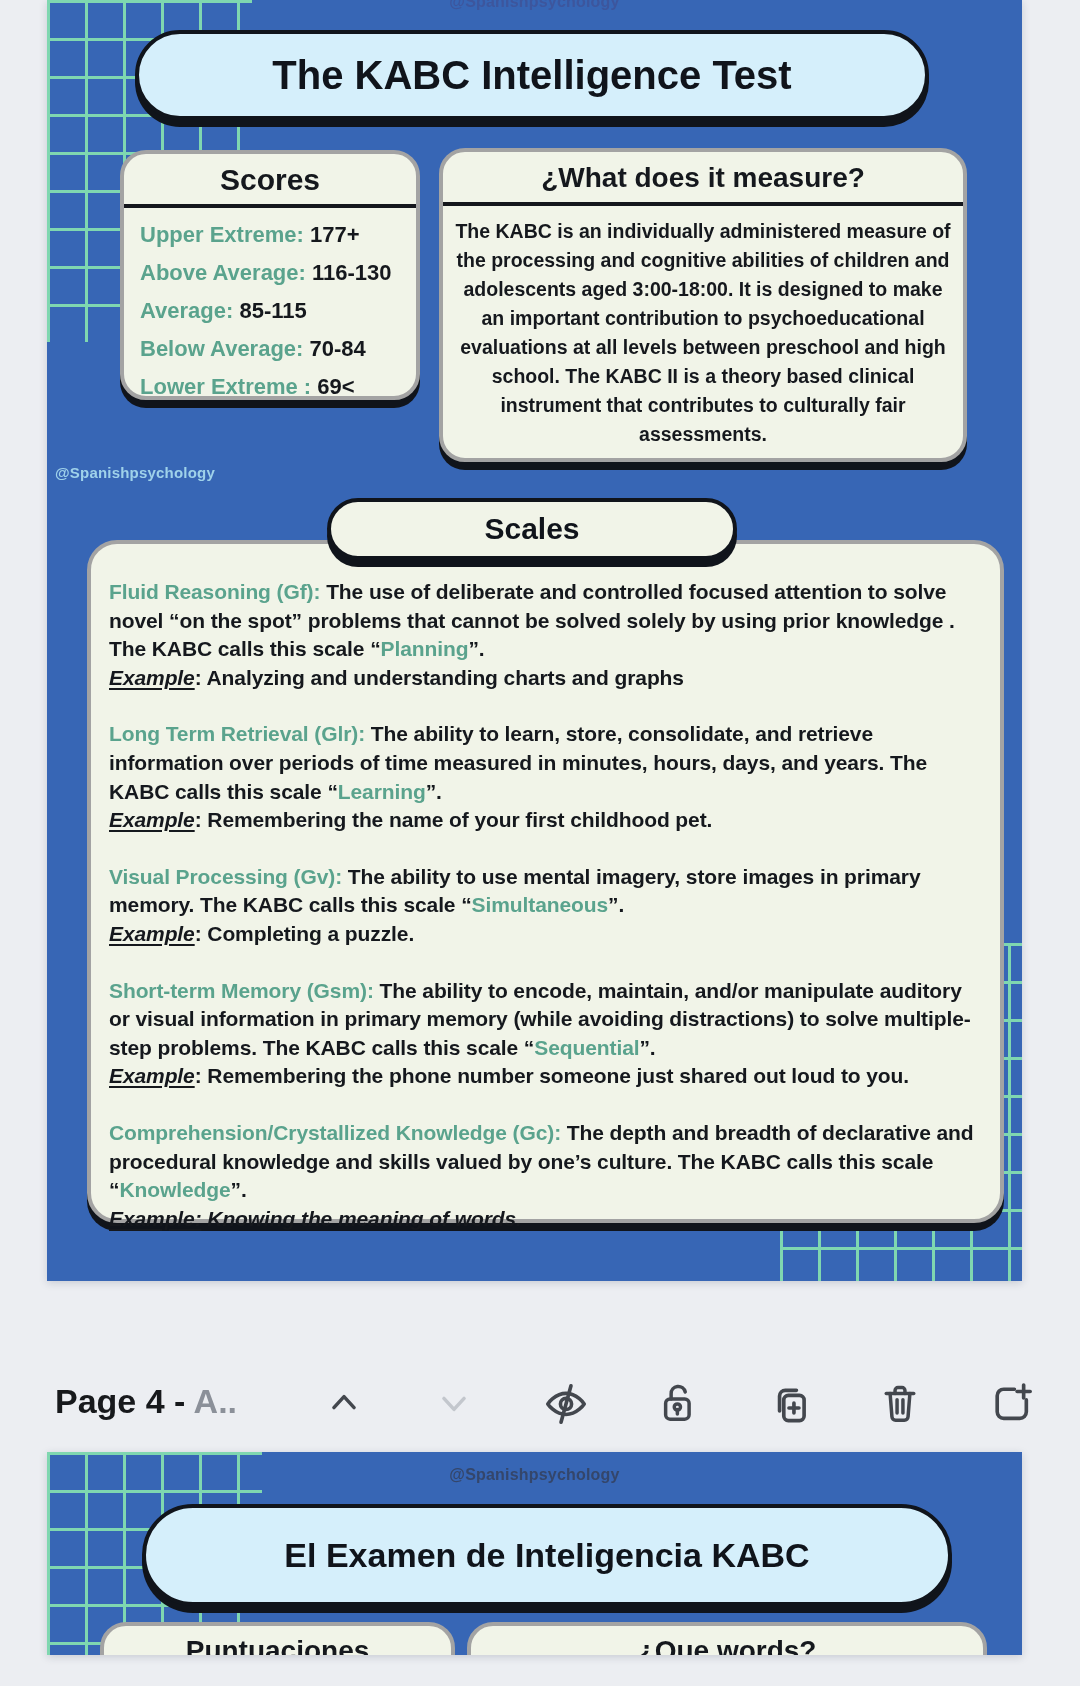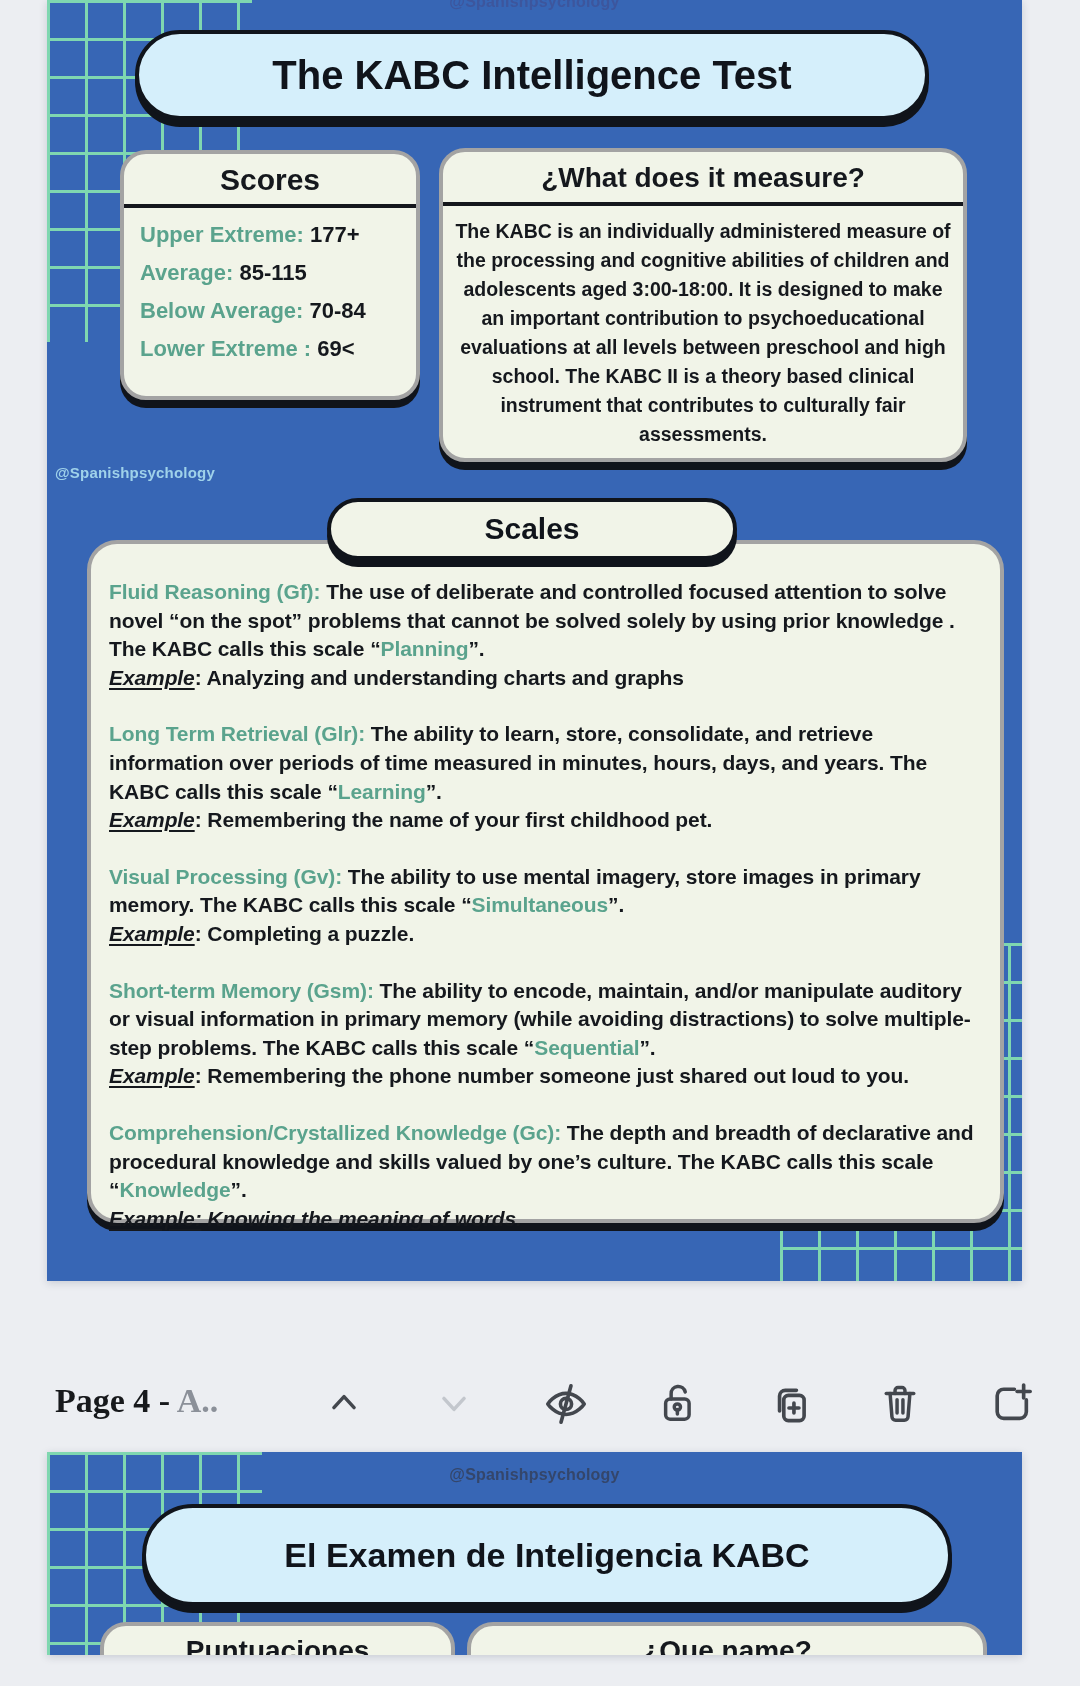--- a/index.html
+++ b/index.html
@@ -49,21 +49,20 @@
   }
   #scales-box{padding:34px 18px 0 18px;box-sizing:border-box;}
   .sec{font-weight:700;font-size:21px;line-height:28.6px;color:#15181d;margin-bottom:28px;letter-spacing:-.1px;}
   .sec:last-child{margin-bottom:0;}
   .ex-label{font-style:italic;text-decoration:underline;text-decoration-thickness:2px;text-underline-offset:3px;}
   .ex-italic{font-style:italic;}
   
   #page-label{
     position:absolute;left:55px;top:1382px;font-size:34px;font-weight:700;color:#17191c;
     white-space:nowrap;
-    font-family:Liberation Serif, serif;
   }
   #page-label .trunc{color:#8b9099;}
   #toolbar-icons{
     position:absolute;left:322px;top:1378px;width:712px;height:50px;
     display:flex;justify-content:space-between;align-items:center;
   }
   .icon-btn{display:flex;align-items:center;justify-content:center;background:none;border:none;padding:0;}
   .icon-btn svg{display:block;}
   .stk{fill:none;stroke:#43474e;stroke-width:1.9;stroke-linecap:round;stroke-linejoin:round;}
   .stk-light{fill:none;stroke:#c3c7cd;stroke-width:1.9;stroke-linecap:round;stroke-linejoin:round;}
@@ -79,20 +78,21 @@
 
   <div class="pill" style="left:88px;top:30px;width:786px;height:82px;border-radius:47px;font-size:40px;">
     <span>The KABC Intelligence Test</span>
   </div>
 
   <div class="cardbox" style="left:73px;top:150px;width:292px;height:242px;">
     <div class="box-title" style="font-size:30px;padding:9px 0 7px;">Scores</div>
     <div class="box-divider"></div>
     <div style="padding:8px 0 0 16px;">
       <div class="score-row"><span class="teal">Upper Extreme:</span> <span class="val">177+</span></div>
+      <div class="score-row"><span class="teal">Above Average:</span> <span class="val">116-130</span></div>
       <div class="score-row"><span class="teal">Average:</span> <span class="val">85-115</span></div>
       <div class="score-row"><span class="teal">Below Average:</span> <span class="val">70-84</span></div>
       <div class="score-row"><span class="teal">Lower Extreme :</span> <span class="val">69&lt;</span></div>
     </div>
   </div>
 
   <div class="cardbox" style="left:392px;top:148px;width:520px;height:306px;">
     <div class="box-title" style="font-size:28px;padding:10px 0 8px;">¿What does it measure?</div>
     <div class="box-divider"></div>
     <div class="measure-body">The KABC is an individually administered measure of the processing and cognitive abilities of children and adolescents aged 3:00-18:00. It is designed to make an important contribution to psychoeducational evaluations at all levels between preschool and high school. The KABC II is a theory based clinical instrument that contributes to culturally fair assessments.</div>
@@ -190,15 +190,15 @@
   <div class="wm wm-center" style="top:14px;color:#34466b;">@Spanishpsychology</div>
 
   <div class="pill" style="left:95px;top:52px;width:802px;height:94px;border-radius:51px;font-size:34px;">
     <span>El Examen de Inteligencia KABC</span>
   </div>
 
   <div class="cardbox" style="left:53px;top:170px;width:347px;height:70px;border-radius:26px;box-shadow:none;">
     <div class="box-title" style="font-size:28px;padding:9px 0 0;">Puntuaciones</div>
   </div>
   <div class="cardbox" style="left:420px;top:170px;width:512px;height:70px;border-radius:26px;box-shadow:none;">
-    <div class="box-title" style="font-size:28px;padding:9px 0 0;">¿Que name?</div>
+    <div class="box-title" style="font-size:28px;padding:9px 0 0;">¿Que words?</div>
   </div>
 </div>
 
 </body></html>

